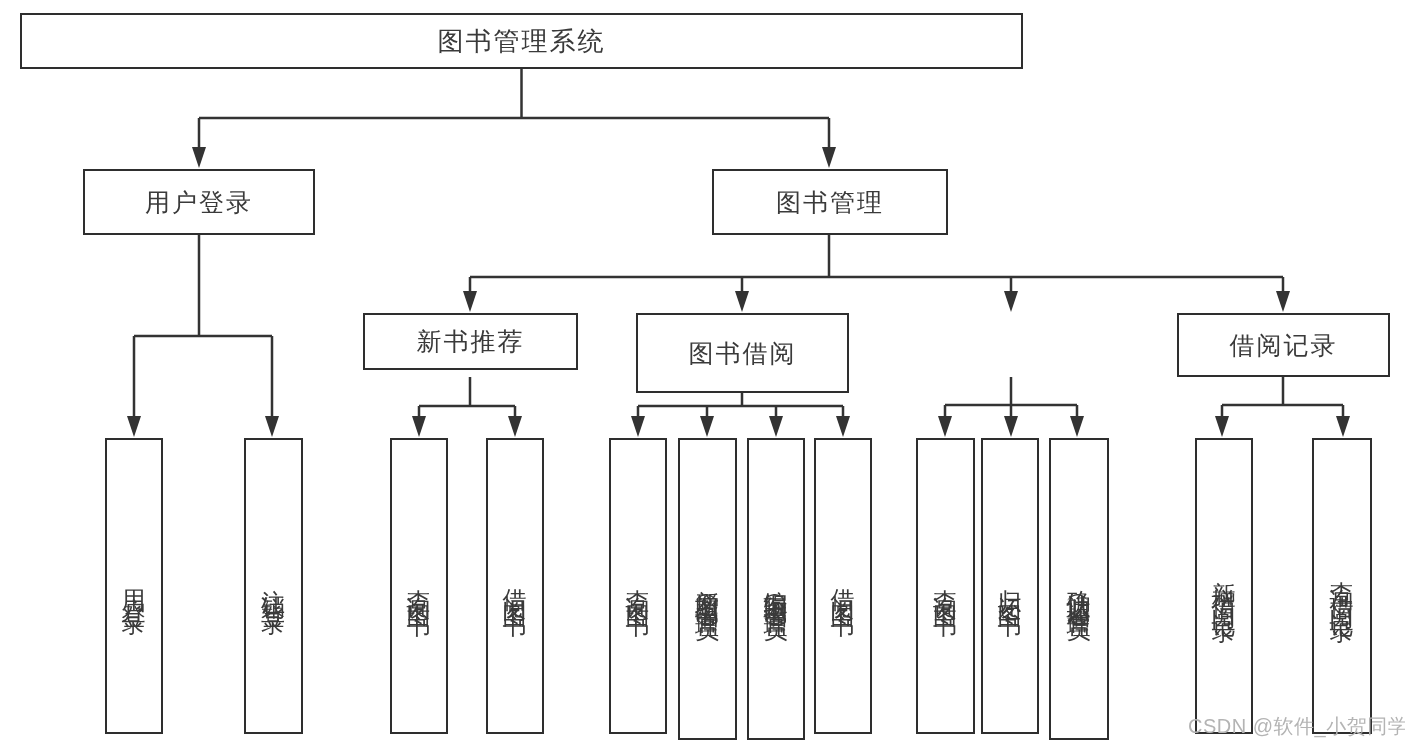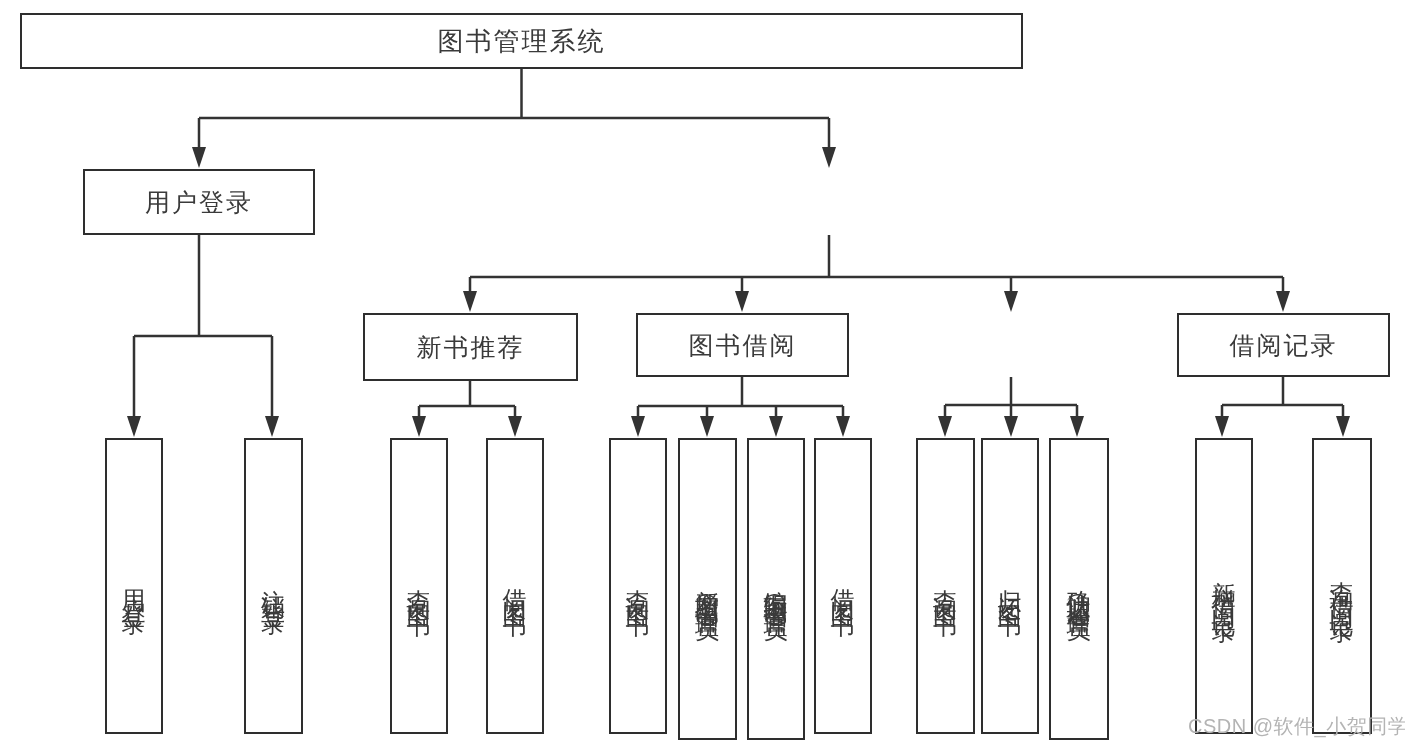--- a/index.html
+++ b/index.html
@@ -85,25 +85,28 @@
       M1215 416 L1229 416 L1222 437 Z  M1336 416 L1350 416 L1343 437 Z"></path>
   </svg>
 
   <div class="hbox root" style="left:20px;top:13px;width:1003px;height:56px">
     <span class="hlabel">图书管理系统</span>
   </div>
 
   <div class="hbox" style="left:83px;top:169px;width:232px;height:66px">
     <span class="hlabel">用户登录</span>
   </div>
+  <div class="hbox" style="left:712px;top:169px;width:236px;height:66px">
+    <span class="hlabel">图书管理</span>
+  </div>
 
-  <div class="hbox" style="left:363px;top:313px;width:215px;height:68px">
+  <div class="hbox" style="left:363px;top:313px;width:215px;height:57px">
     <span class="hlabel">新书推荐</span>
   </div>
-  <div class="hbox" style="left:636px;top:313px;width:213px;height:64px">
+  <div class="hbox" style="left:636px;top:313px;width:213px;height:80px">
     <span class="hlabel">图书借阅</span>
   </div>
   <div class="hbox" style="left:1177px;top:313px;width:213px;height:64px">
     <span class="hlabel">借阅记录</span>
   </div>
 
   <div class="vbox" style="left:105px;top:438px;width:58px;height:296px">
     <span class="vlabel">用户登录</span>
   </div>
   <div class="vbox" style="left:244px;top:438px;width:59px;height:296px">

